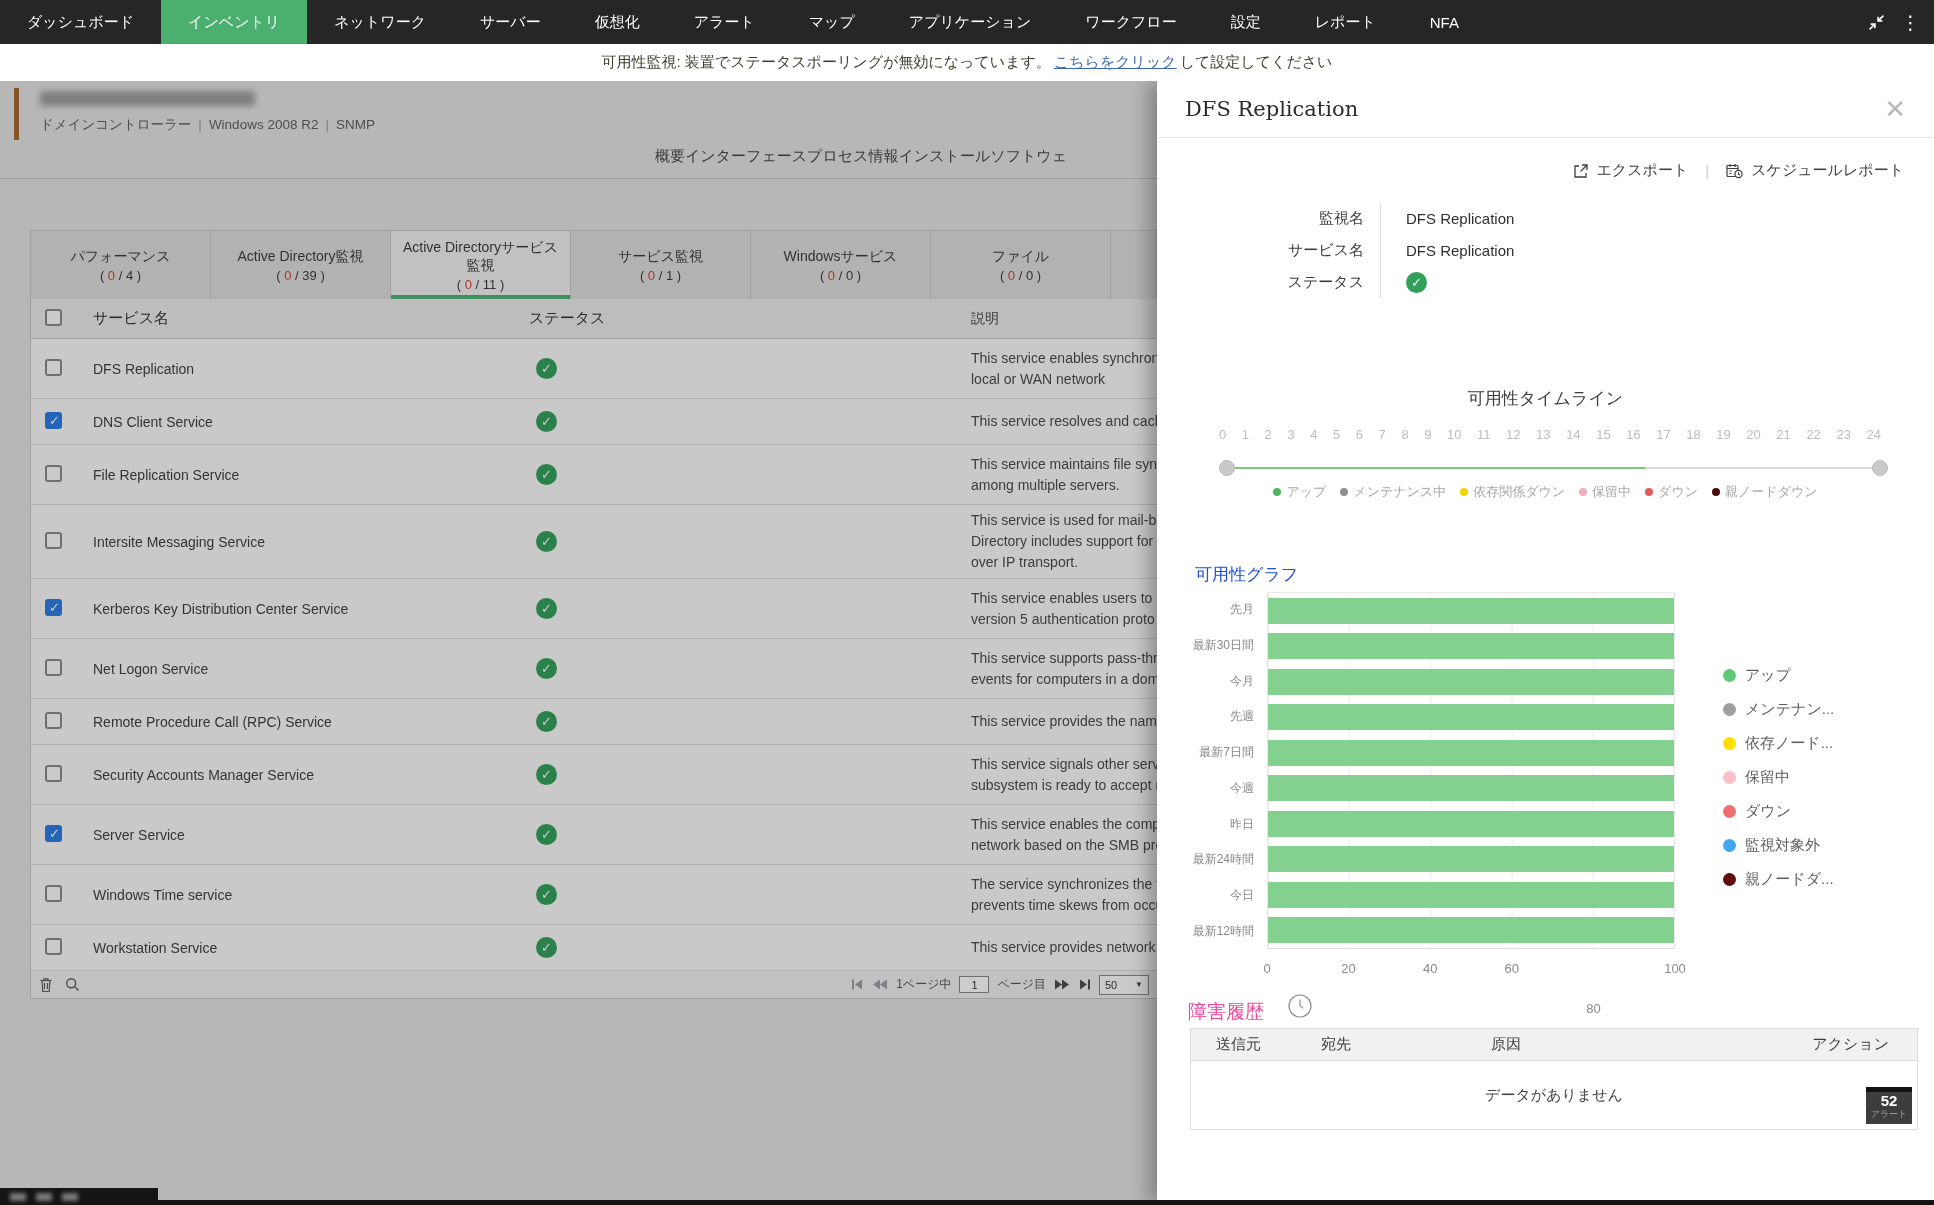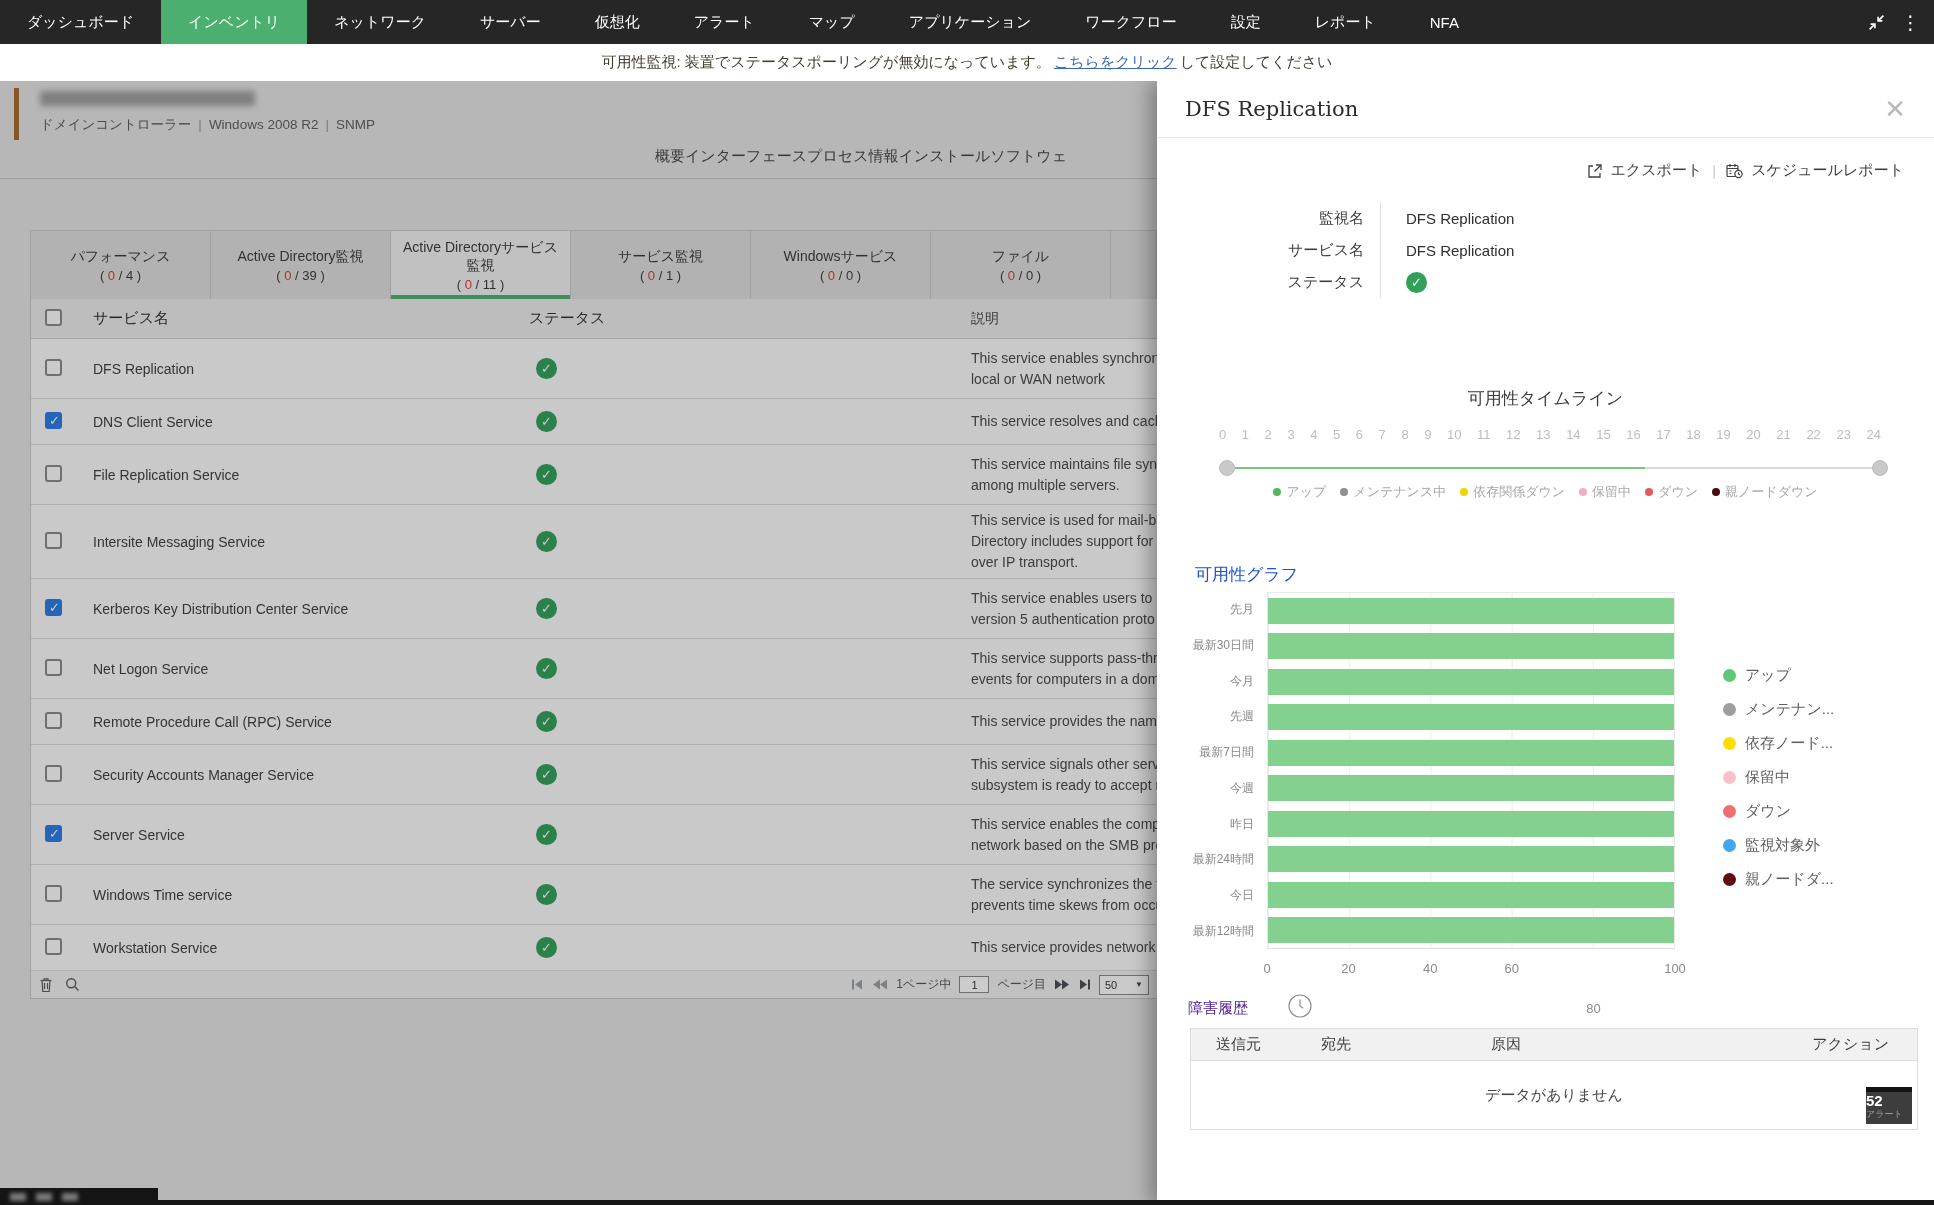--- a/index.html
+++ b/index.html
@@ -62,21 +62,21 @@
   .psel .arr { font-size:8px; color:#444; }
 
   
   .dim { position:absolute; top:81px; left:0; right:0; bottom:0; background:rgba(15,15,15,0.21); z-index:3; }
 
   
   .panel { position:absolute; top:81px; left:1157px; width:777px; bottom:0; background:#fff; box-shadow:-8px 0 18px rgba(0,0,0,0.30); z-index:5; }
   .p-header { position:absolute; top:0; left:0; right:0; height:57px; border-bottom:1px solid #e8e8e8; display:flex; align-items:center; padding:0 28px; }
   .p-title { font-family:"DejaVu Serif","Liberation Serif",serif; font-size:21px; color:#2b2b2b; }
   .p-close { margin-left:auto; color:#b9b9b9; font-size:26px; line-height:1; cursor:pointer; font-weight:300; }
-  .p-actions { position:absolute; top:80px; right:30px; display:flex; align-items:center; gap:2px; font-size:15px; color:#3f3f3f; }
+  .p-actions { position:absolute; top:80px; right:30px; display:flex; align-items:center; gap:9px; font-size:15px; color:#3f3f3f; }
   .p-actions .act { display:inline-flex; align-items:center; gap:8px; cursor:pointer; }
   .p-actions .vsep { color:#c9c9c9; margin:0 8px; }
   .p-info { position:absolute; top:121px; left:0; }
   .info-row { display:flex; min-height:32px; align-items:center; }
   .info-label { width:223px; text-align:right; padding-right:16px; color:#3c3c3c; font-size:15px; flex:none; }
   .info-value { border-left:1px solid #e0e0e0; padding-left:25px; font-size:15px; color:#2f2f2f; min-height:32px; display:flex; align-items:center; min-width:300px; }
 
   .tl-title { position:absolute; top:306px; left:0; right:0; text-align:center; font-size:17px; color:#3a3a3a; }
   .tl-ticks { position:absolute; top:346px; left:62px; width:662px; display:flex; justify-content:space-between; font-size:13px; color:#bdbdbd; }
   .tl-slider { position:absolute; top:378px; left:62px; width:669px; height:18px; }
@@ -94,31 +94,31 @@
   .cat-label { flex:1; display:flex; align-items:center; justify-content:flex-end; font-size:12px; color:#8a8a8a; padding-right:7px; }
   .chart-plot { position:absolute; top:511px; left:110px; width:408px; height:357px; border:1px solid #e9e9e9; border-bottom-color:#dcdcdc;
     background-image:linear-gradient(to right,#ececec 1px,transparent 1px); background-size:20% 100%; display:flex; flex-direction:column; }
   .bar-row { flex:1; display:flex; align-items:center; }
   .bar { height:26px; }
   .chart-xticks { position:absolute; top:880px; left:110px; width:408px; height:16px; font-size:13px; color:#8a8a8a; }
   .xtick { position:absolute; transform:translateX(-50%); }
   .chart-legend { position:absolute; top:585px; left:566px; display:flex; flex-direction:column; gap:15px; font-size:15px; color:#5f5f5f; }
   .chart-legend .lg-item { gap:9px; }
 
-  .h-title { position:absolute; top:918px; left:31px; font-size:15px; color:#4c1d95; }
+  .h-title { position:absolute; top:918px; left:31px; font-size:19px; color:#ec4899; }
   .h-clock { position:absolute; top:912px; left:130px; cursor:pointer; }
   .h-table { position:absolute; top:947px; left:33px; width:728px; border:1px solid #ddd; }
   .h-head { display:flex; align-items:center; height:32px; background:#f1f1f1; border-bottom:1px solid #ddd; font-size:15px; color:#3d3d3d; }
   .hc1 { width:130px; padding-left:25px; flex:none; }
   .hc2 { width:170px; flex:none; }
   .hc3 { width:300px; flex:none; }
   .hc4 { flex:1; text-align:right; padding-right:28px; }
   .h-empty { height:68px; display:flex; align-items:center; justify-content:center; font-size:15px; color:#444; background:#fff; }
 
-  .alert-badge { position:absolute; left:709px; top:1006px; width:46px; height:37px; background:#3d3d3d; border-top:5px solid #131313; text-align:left; cursor:pointer; }
+  .alert-badge { position:absolute; left:709px; top:1006px; width:46px; height:37px; background:#3d3d3d; border-top:5px solid #131313; text-align:center; cursor:pointer; }
   .alert-badge .n { color:#fff; font-size:15px; font-weight:bold; line-height:18px; }
   .alert-badge .l { color:#a0a0a0; font-size:9px; line-height:9px; }
 
   .bottom-line { position:absolute; bottom:0; left:0; right:0; height:5px; background:#141414; z-index:8; }
   .bottom-left { position:absolute; bottom:0; left:0; width:158px; height:17px; background:#141414; z-index:9; display:flex; align-items:center; gap:10px; padding-left:10px; }
   .bottom-left i { width:16px; height:8px; background:#7b7b7b; filter:blur(2px); display:block; }
 
   svg { display:block; }
 </style>
 </head>

